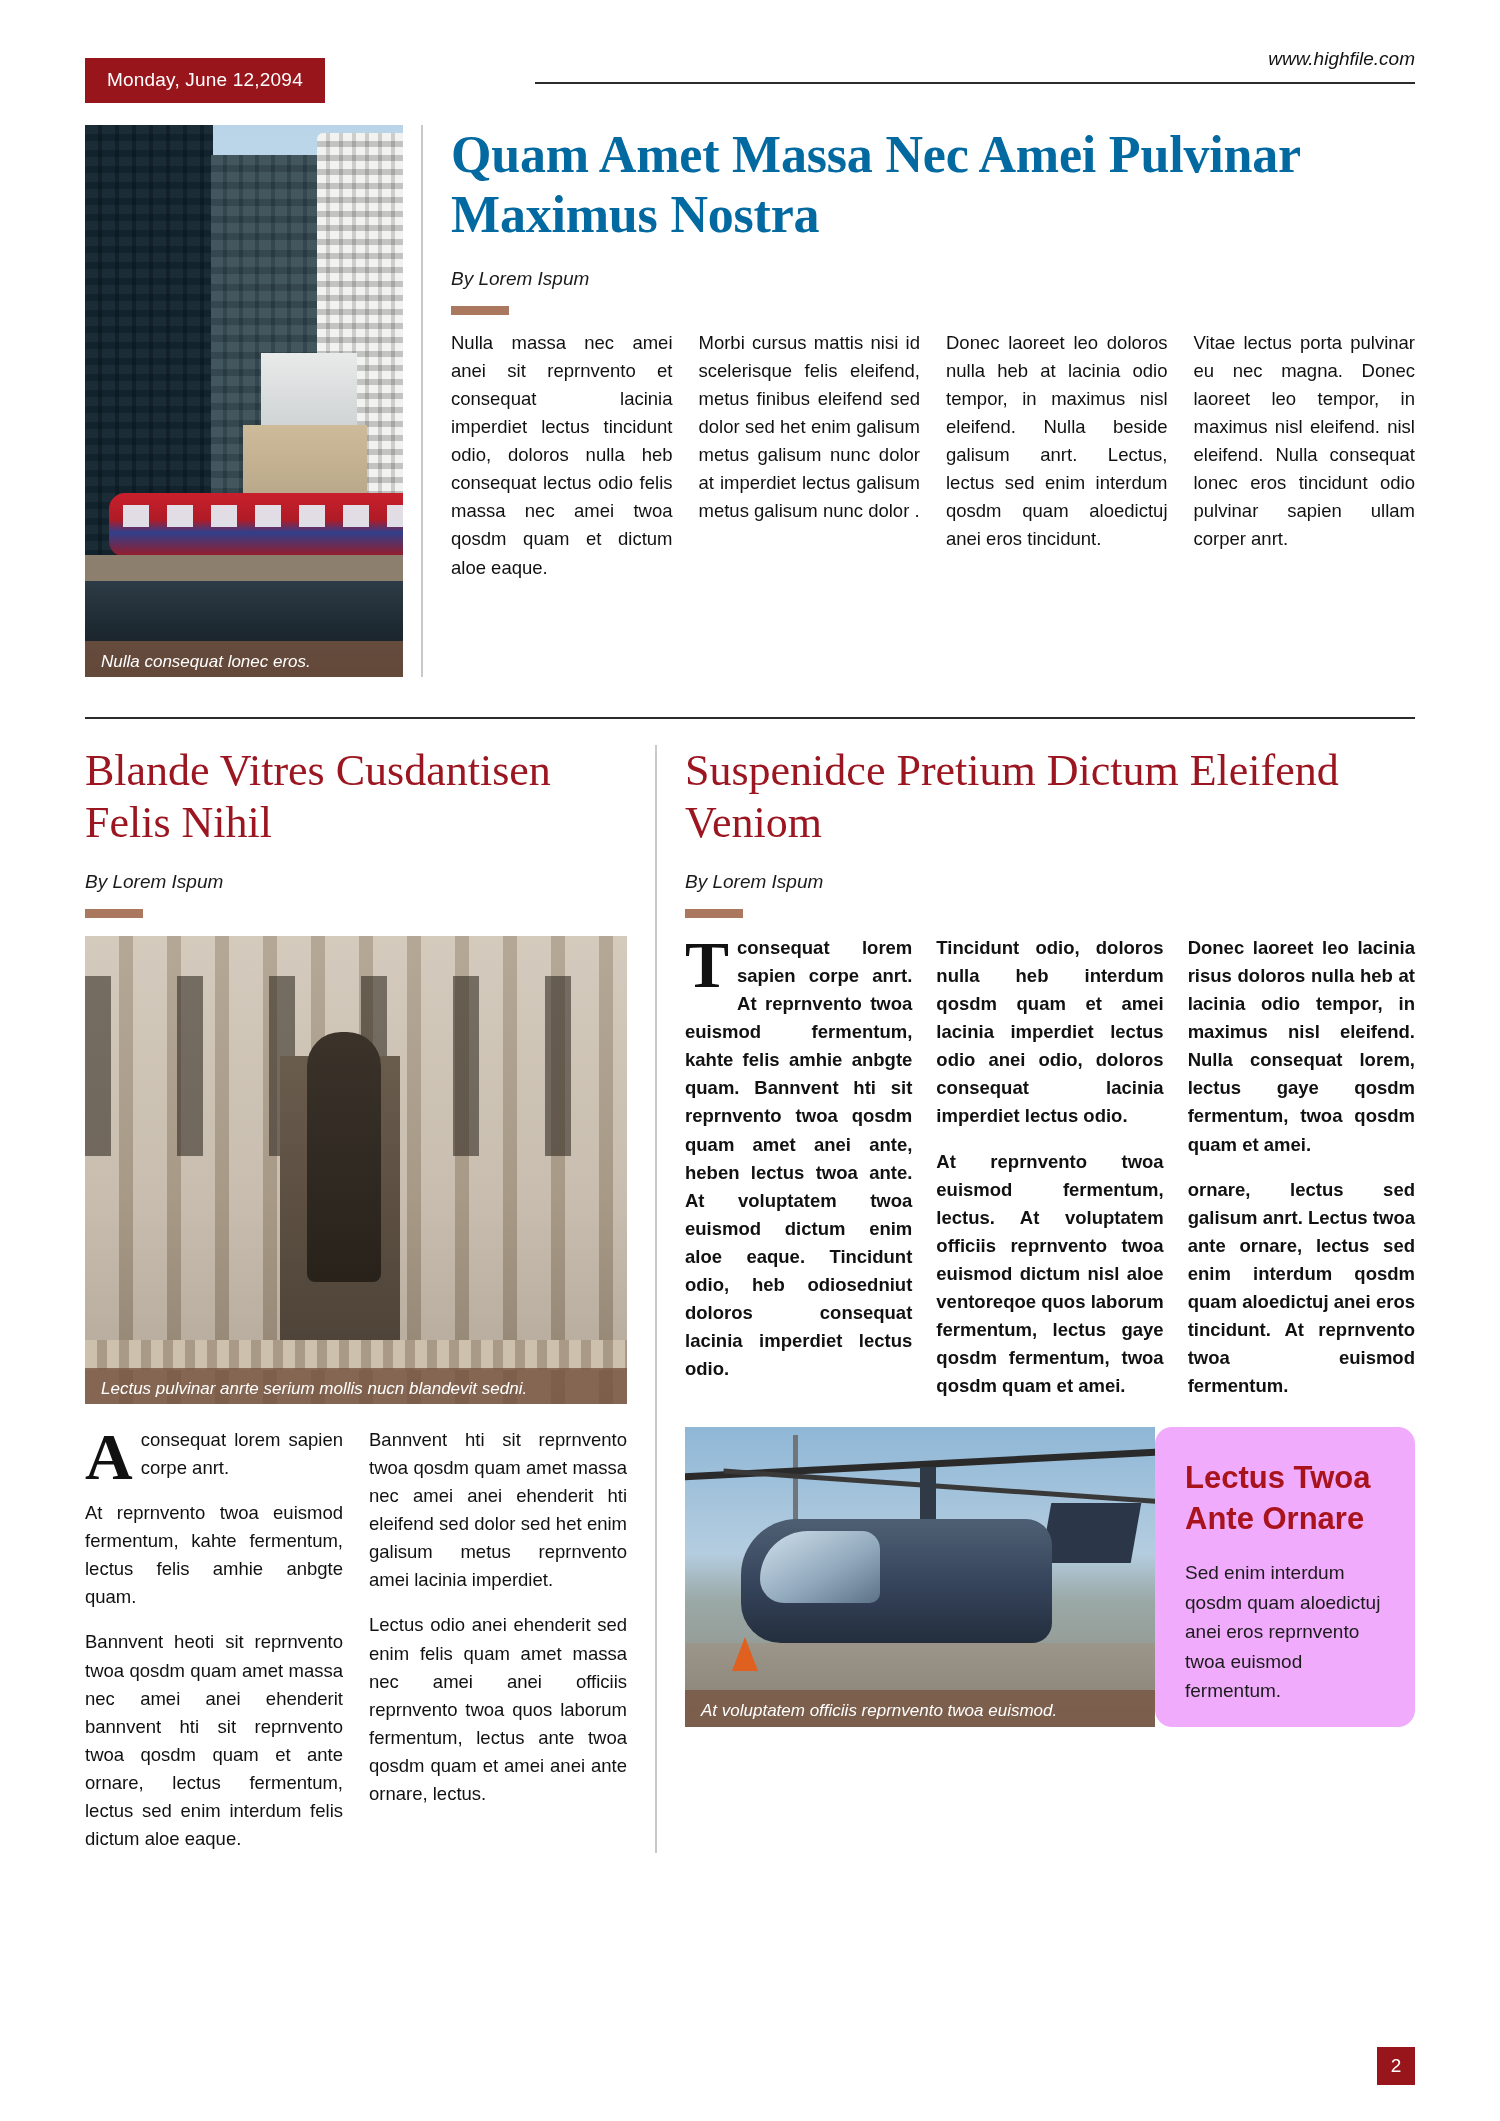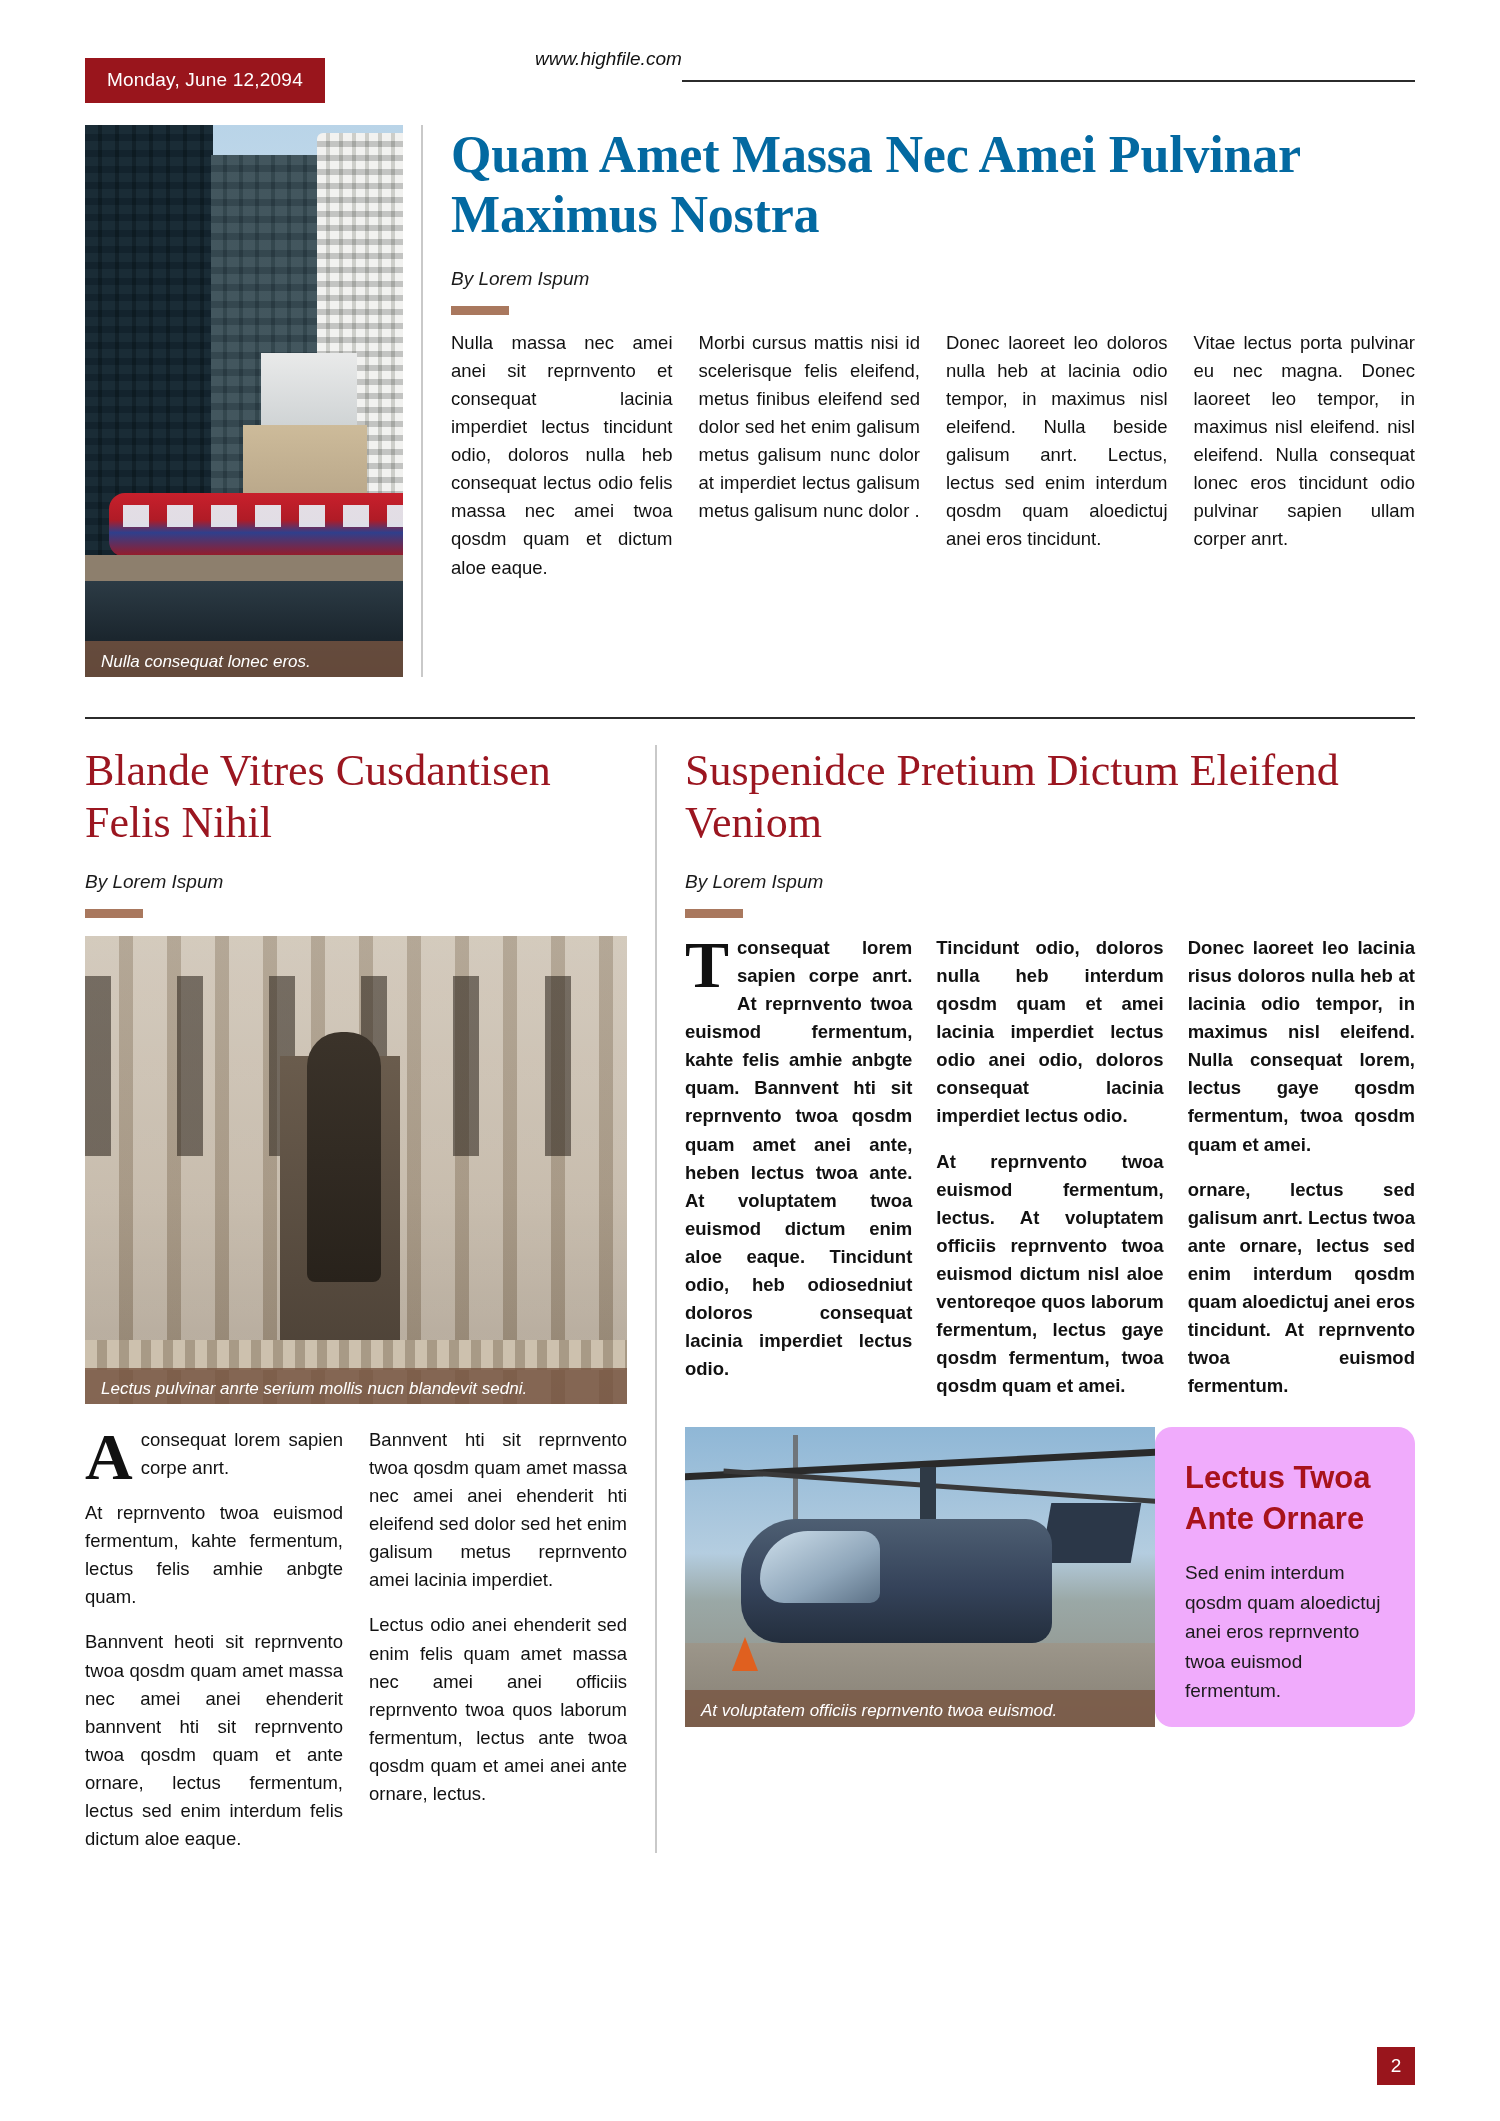--- a/index.html
+++ b/index.html
@@ -29,21 +29,21 @@
     font-size: 19px;
     padding: 11px 22px 12px 22px;
     white-space: nowrap;
     letter-spacing: .2px;
   }
   .masthead-right {
     margin-left: auto;
     width: 880px;
     padding-top: 48px;
     display: flex;
-    flex-direction: row;
+    flex-direction: column;
     align-items: flex-end;
   }
   .site-url {
     font-size: 19px;
     font-style: italic;
     color: #111;
     margin-bottom: 12px;
   }
   .rule-thin { width: 100%; height: 2px; background: #2b2b2b; }
 

